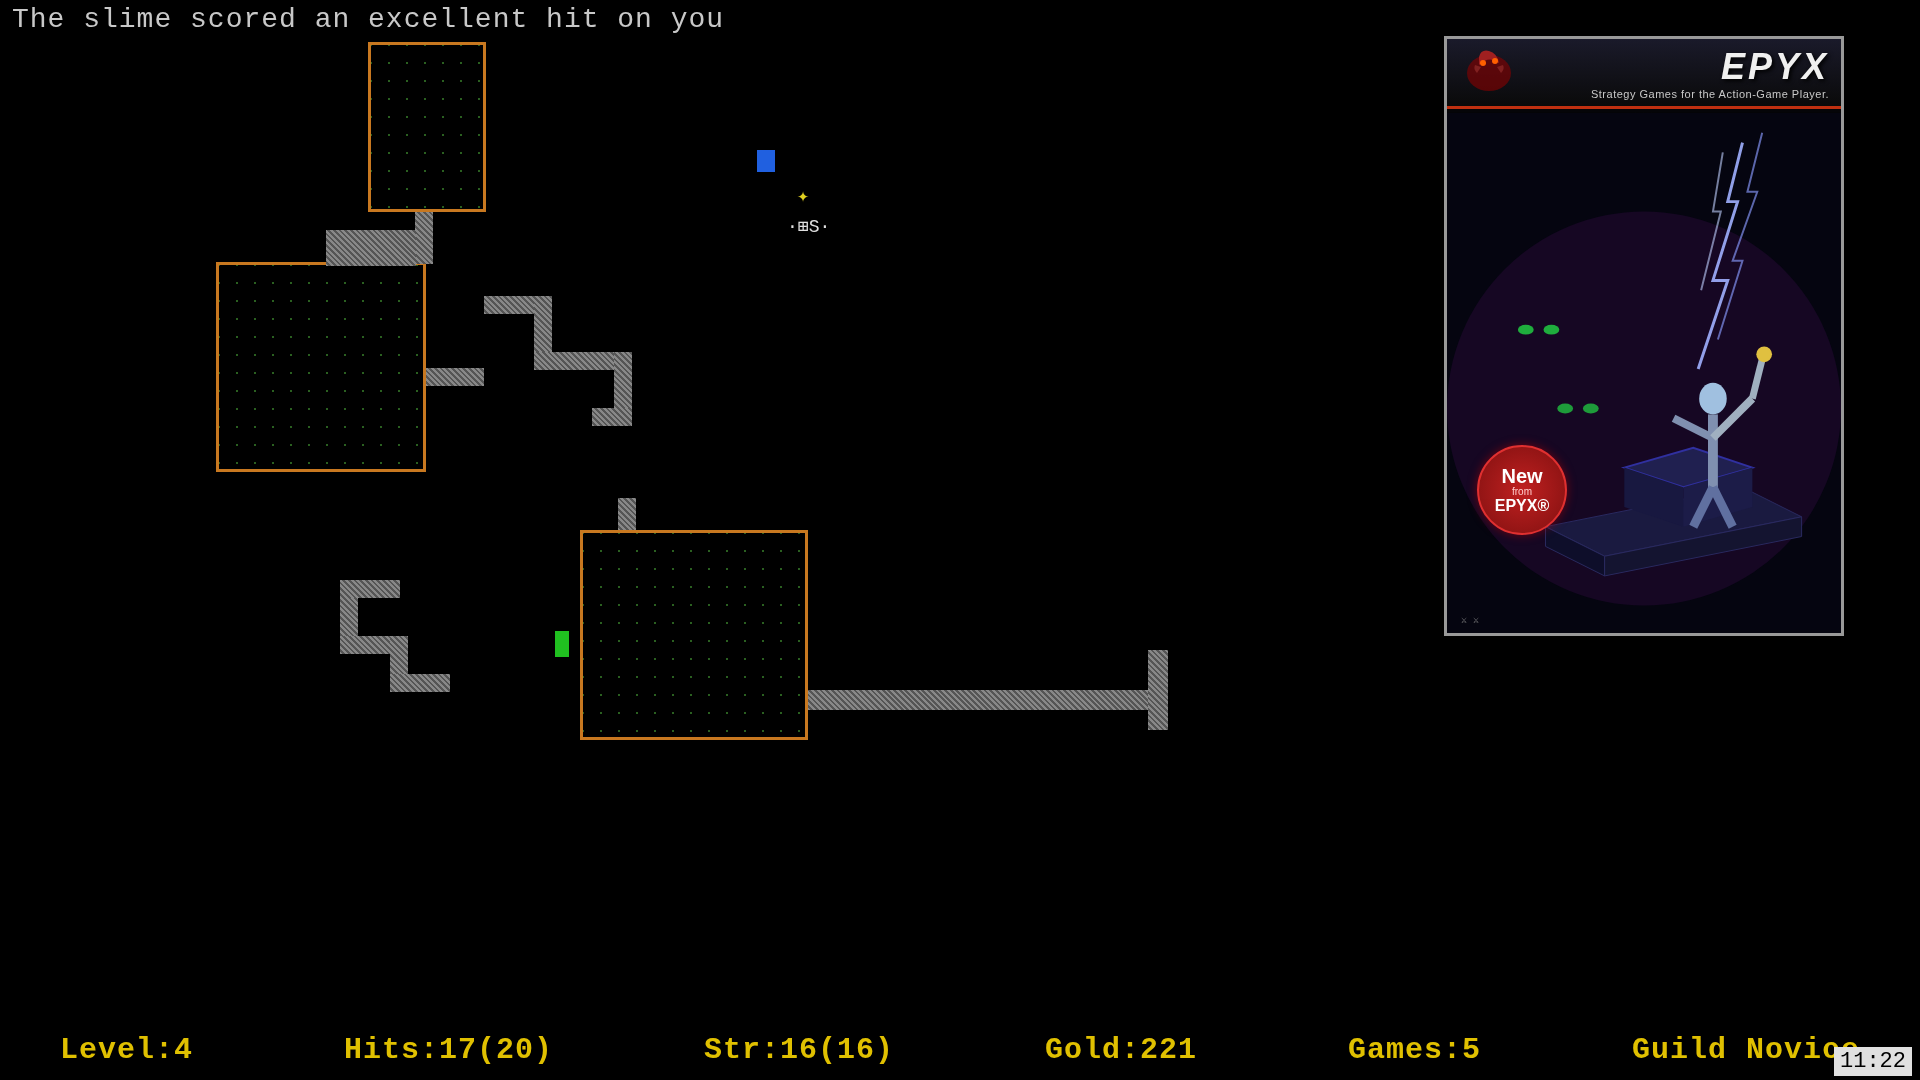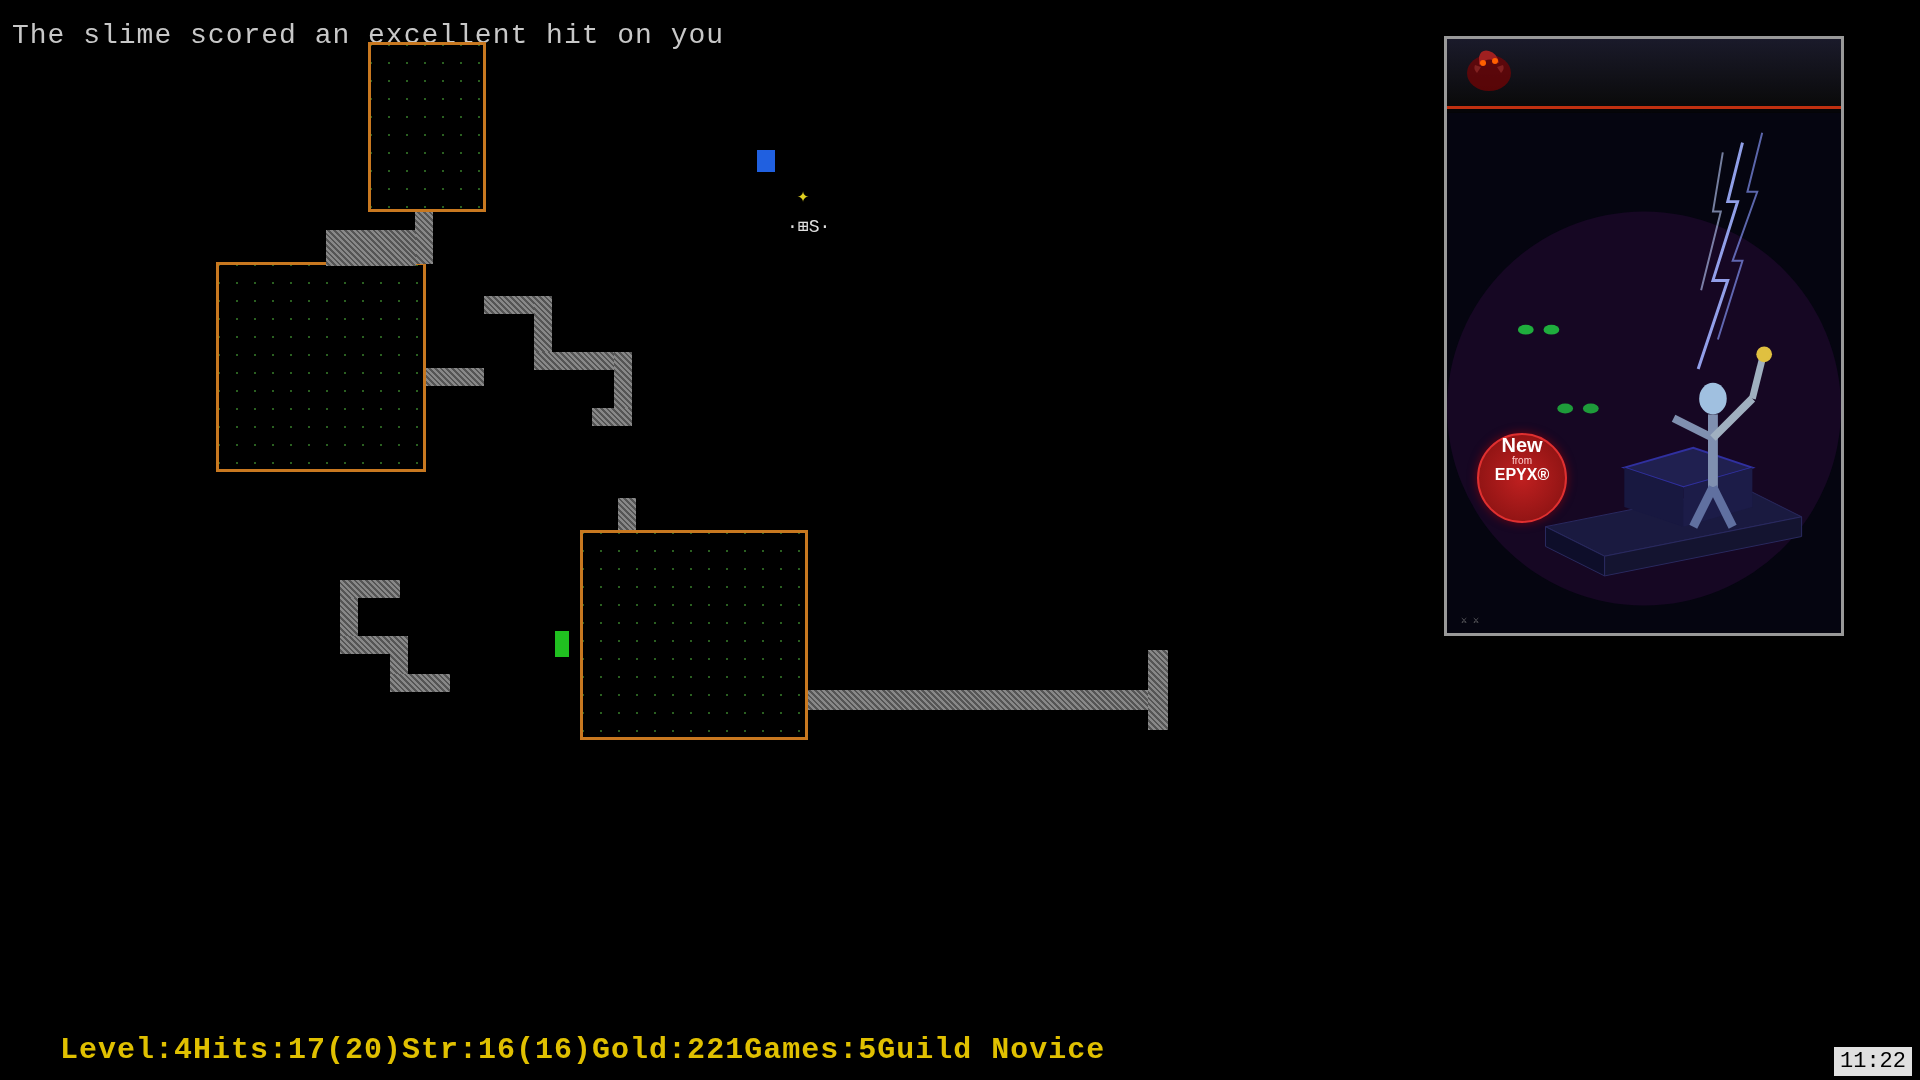--- a/index.html
+++ b/index.html
@@ -11,21 +11,21 @@
       font-family: 'Courier New', Courier, monospace;
       position: relative;
     }
 
     
     #message-bar {
       position: absolute;
       top: 0;
       left: 0;
       width: 100%;
-      padding: 20px 12px;
+      padding: 4px 12px;
       color: #c8c8c8;
       font-size: 28px;
       letter-spacing: 1px;
     }
 
     
     #game-map {
       position: absolute;
       top: 0;
       left: 0;
@@ -321,21 +321,21 @@
       position: absolute;
       bottom: 0;
       left: 0;
       width: 100%;
       height: 60px;
       background: #000;
       display: flex;
       align-items: center;
       padding: 0 60px;
       gap: 0;
-      justify-content: flex-start;
+      justify-content: space-between;
     }
 
     .stat {
       color: #e0c000;
       font-size: 30px;
       font-weight: bold;
       letter-spacing: 1px;
     }
 
     
@@ -425,29 +425,30 @@
       -webkit-text-fill-color: transparent;
       background-clip: text;
       text-shadow: none;
       filter: drop-shadow(0 0 8px #ff4400);
       letter-spacing: 6px;
     }
 
     
     #new-badge {
       position: absolute;
-      bottom: 116px;
+      bottom: 104px;
       left: 30px;
       width: 90px;
       height: 90px;
       background: radial-gradient(circle, #c02020, #801010);
       border-radius: 50%;
       display: flex;
       flex-direction: column;
       align-items: center;
+      justify-content: center;
       border: 2px solid #e03030;
       box-shadow: 0 0 10px rgba(200,0,0,0.5);
     }
 
     #new-badge-text {
       color: #fff;
       font-size: 20px;
       font-weight: 900;
       font-family: Arial, sans-serif;
       line-height: 1;
@@ -542,20 +543,24 @@
   <div id="cover-header">
 
     <svg id="epyx-dino" viewBox="0 0 60 56" xmlns="http://www.w3.org/2000/svg">
       <ellipse cx="30" cy="28" rx="22" ry="18" fill="#8B0000" opacity="0.6"></ellipse>
       <path d="M20 20 Q30 10 40 18 Q38 8 30 6 Q22 4 20 12 Z" fill="#a02020"></path>
       <circle cx="24" cy="18" r="3" fill="#ff6000"></circle>
       <circle cx="36" cy="16" r="3" fill="#ff6000"></circle>
       <path d="M18 28 Q14 24 16 20 L22 22 Z" fill="#802020"></path>
       <path d="M42 28 Q46 24 44 20 L38 22 Z" fill="#802020"></path>
     </svg>
+    <div id="epyx-logo-area">
+      <span id="epyx-logo-text">EPYX</span>
+      <span id="epyx-tagline">Strategy Games for the Action-Game Player.</span>
+    </div>
   </div>
 
   <div id="cover-main">
 
     <svg style="position:absolute;top:0;left:0;width:100%;height:100%;" viewBox="0 0 400 530" xmlns="http://www.w3.org/2000/svg">
 
       <rect width="400" height="530" fill="#050510"></rect>
 
       <ellipse cx="200" cy="300" rx="200" ry="200" fill="#1a0828" opacity="0.8"></ellipse>
 

